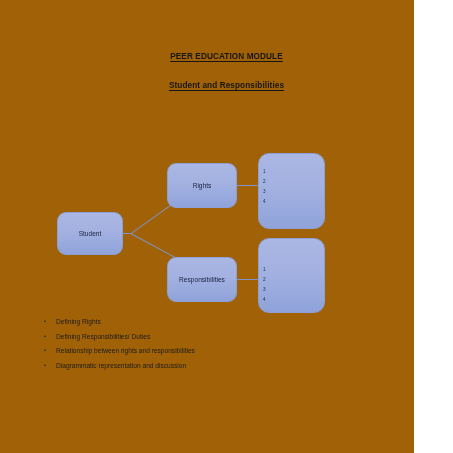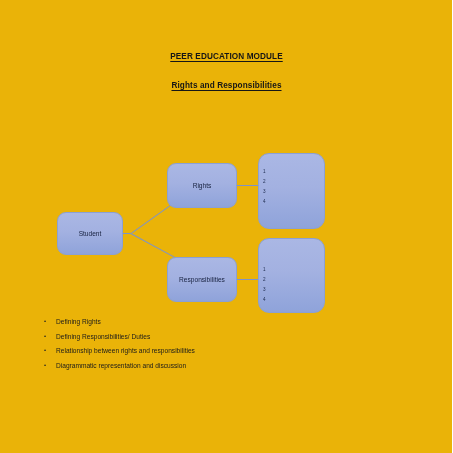--- a/index.html
+++ b/index.html
@@ -5,23 +5,23 @@
   html, body {
     margin: 0;
     padding: 0;
     background: #ffffff;
   }
   body {
     font-family: "Liberation Sans", sans-serif;
   }
   #page {
     position: relative;
-    width: 452px;
+    width: 414px;
     height: 453px;
-    background: #eab308;
+    background: #a16207;
     overflow: hidden;
   }
 
   
   .heading {
     position: absolute;
     left: 0;
     width: 453px;
     text-align: center;
     font-weight: bold;
@@ -133,21 +133,21 @@
 </style>
 </head>
 <body>
 
 <div id="page">
 
   <div class="heading" id="title-main">
     <span>PEER EDUCATION MODULE</span>
   </div>
   <div class="heading" id="title-sub">
-    <span>Rights and Responsibilities</span>
+    <span>Student and Responsibilities</span>
   </div>
 
   <div class="conn conn-h" id="conn-student-stub"></div>
   <div class="conn-diag" id="conn-to-rights"></div>
   <div class="conn-diag" id="conn-to-responsibilities"></div>
   <div class="conn conn-h" id="conn-rights-items"></div>
   <div class="conn conn-h" id="conn-responsibilities-items"></div>
 
   <div class="node" id="node-student">
     <span>Student</span>

